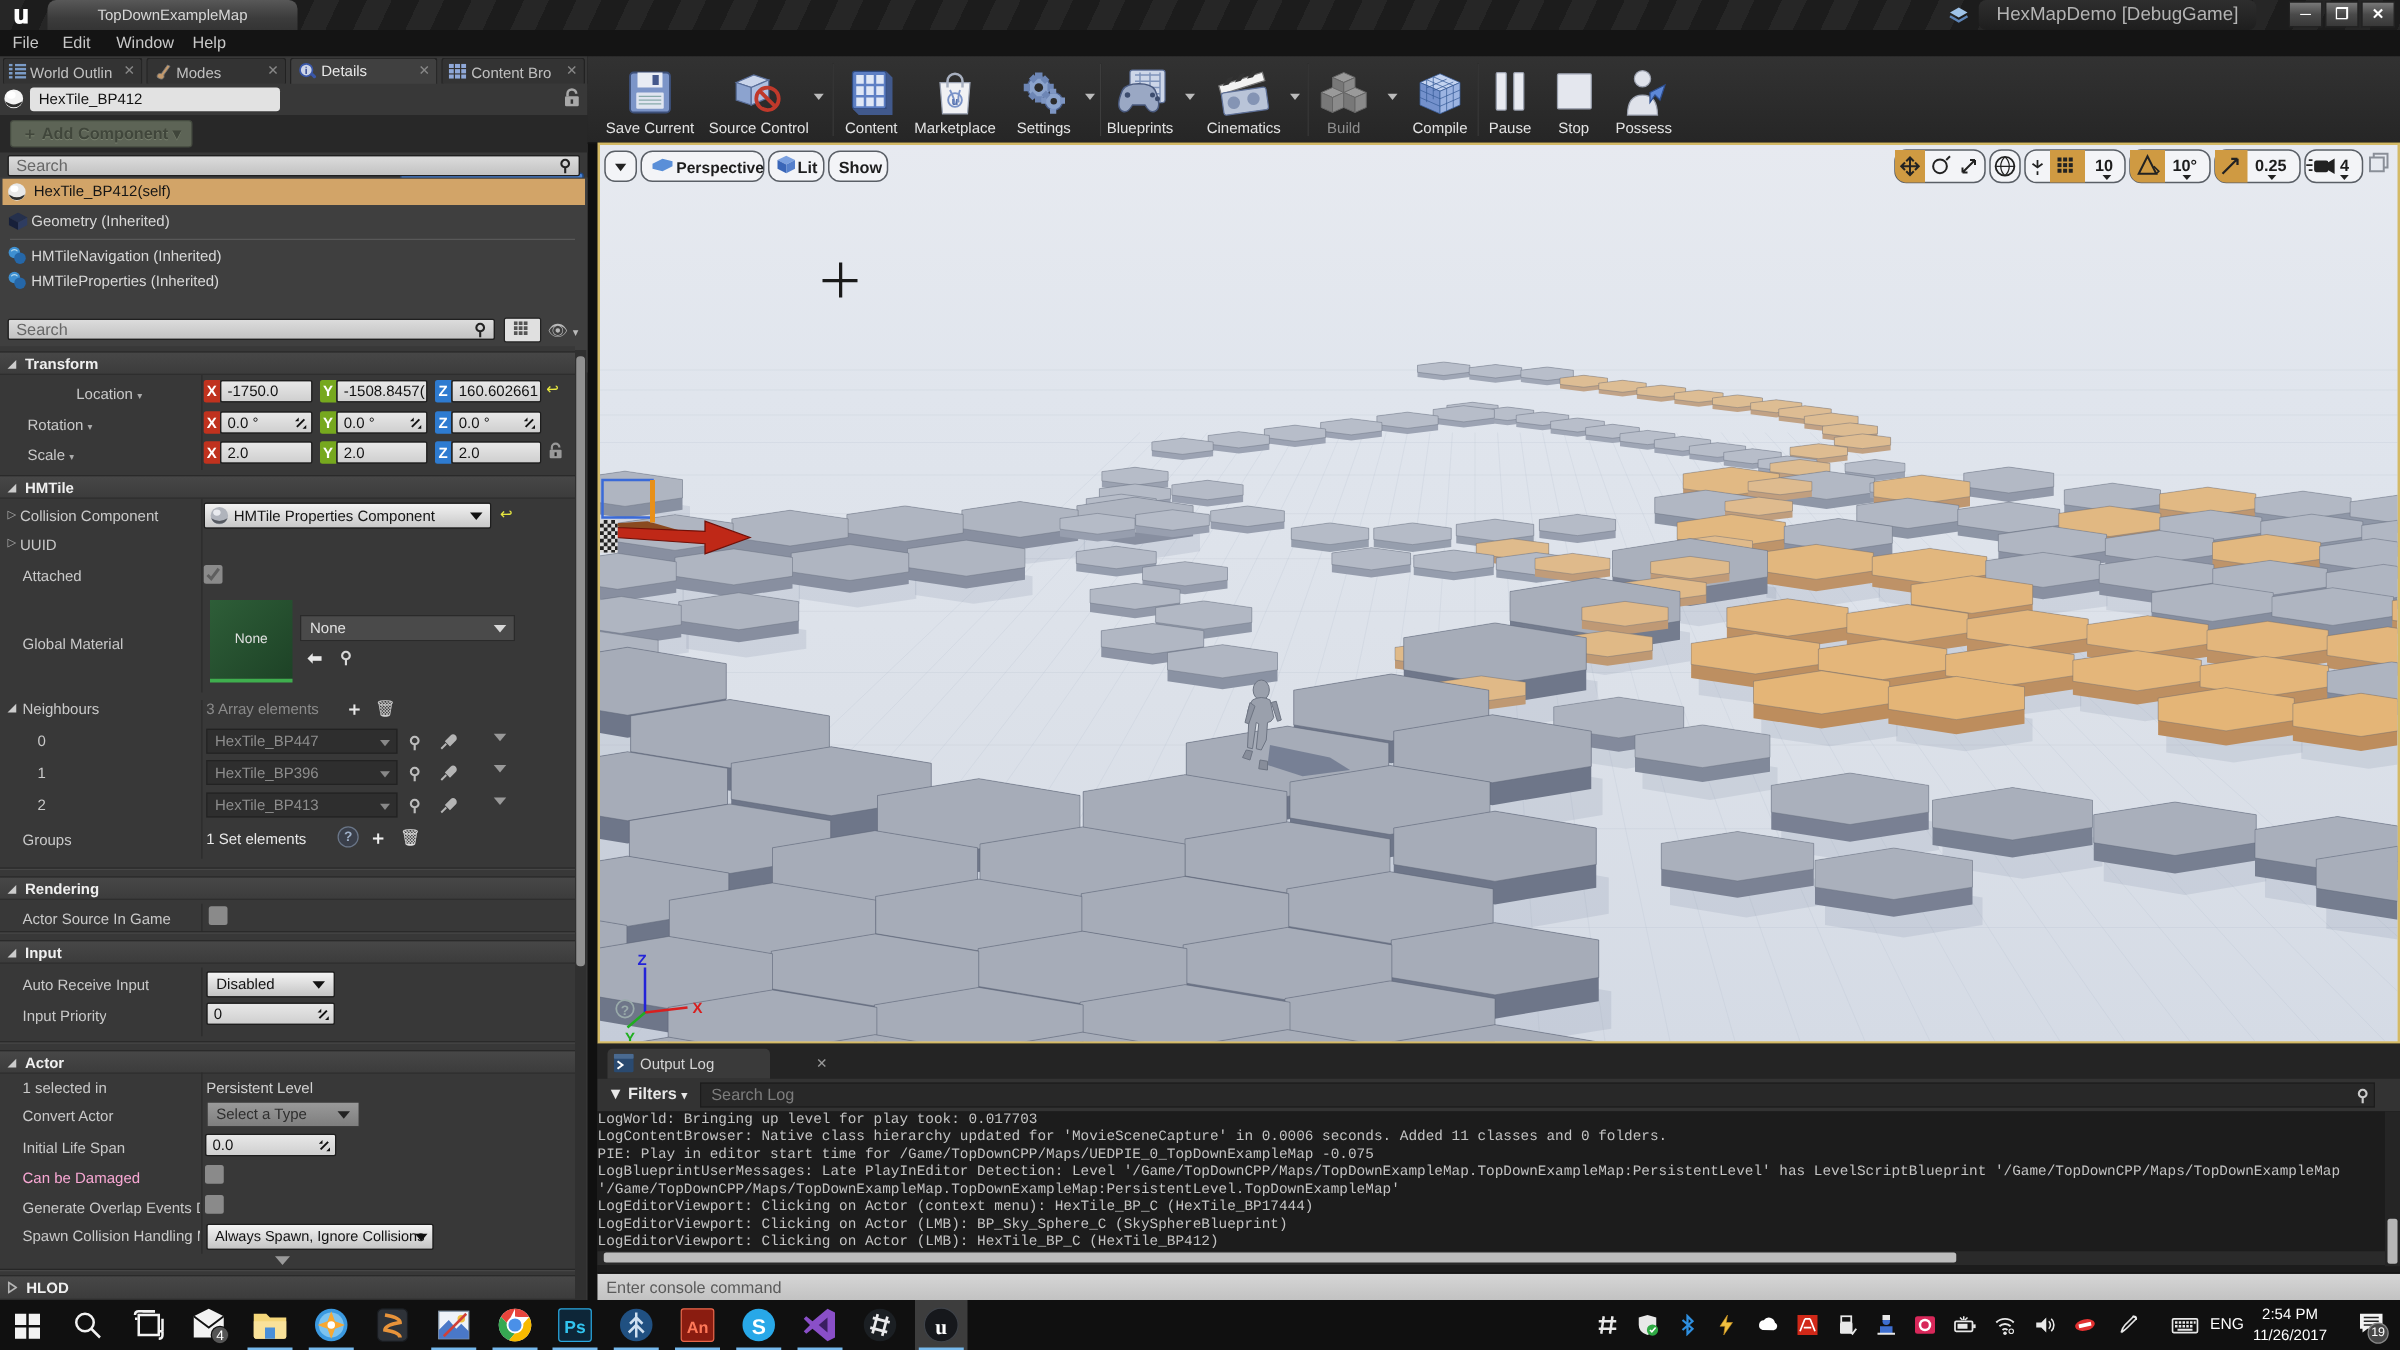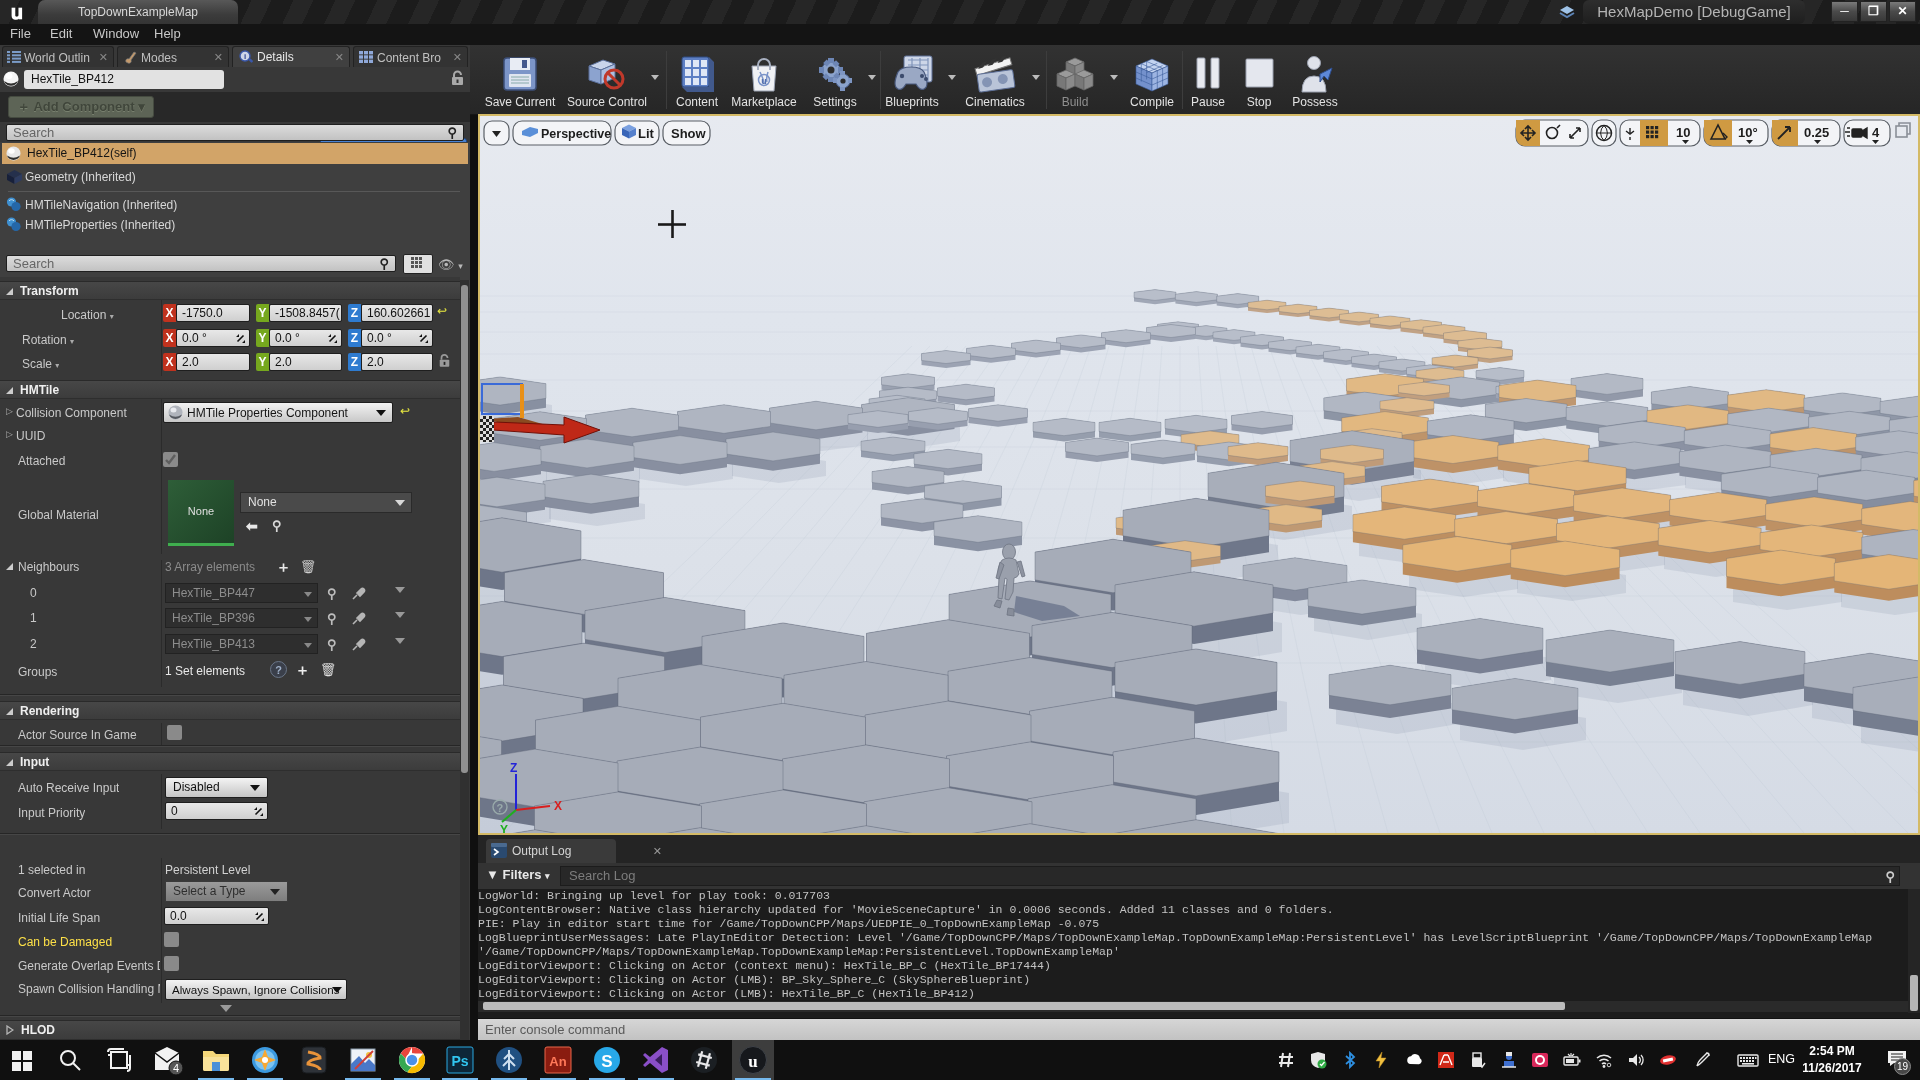--- a/index.html
+++ b/index.html
@@ -327,36 +327,39 @@
 <div class="abs" style="left:0;top:529px;width:161px;height:12px;color:#c9c9c9;">
           <span style="position:absolute;left:18px;top:0;white-space:nowrap;overflow:hidden;max-width:142px;display:inline-block;">Input Priority</span>
         </div>
 <div class="vfield" style="left:165px;top:525px;width:103px;">0<svg style="position:absolute;right:3px;top:3px" width="11" height="11">
             <path d="M1 4 L4 1 L4 4 Z M10 7 L7 10 L10 10 Z" fill="#111"></path>
             <path d="M2.5 8.5 L8.5 2.5" stroke="#111" stroke-width="1.6"></path>
           </svg></div>
 <div class="abs" style="left:161px;top:497px;width:1px;height:55px;background:#2b2b2b;"></div>
 <div class="abs" style="left:0px;top:556px;width:460px;height:1px;background:#262626;"></div>
 <div class="abs" style="left:0px;top:557px;width:460px;height:1px;background:#464646;"></div>
+<div class="cat" style="top:563px;height:19px;"><svg width="9" height="9" style="margin:5px 6px -1px 5px">
+            <path d="M8 1 L8 8 L1 8 Z" fill="#cccccc"></path>
+          </svg>Actor</div>
 <div class="abs" style="left:0;top:586px;width:161px;height:12px;color:#c9c9c9;">
           <span style="position:absolute;left:18px;top:0;white-space:nowrap;overflow:hidden;max-width:142px;display:inline-block;">1 selected in</span>
         </div>
 <div class="abs" style="left:165px;top:586px;color:#d2d2d2;">Persistent Level</div>
 <div class="abs" style="left:0;top:609px;width:161px;height:12px;color:#c9c9c9;">
           <span style="position:absolute;left:18px;top:0;white-space:nowrap;overflow:hidden;max-width:142px;display:inline-block;">Convert Actor</span>
         </div>
 <div class="abs" style="left:165px;top:604px;width:123px;height:21px;background:linear-gradient(#9a9a9a,#7e7e7e);border:1px solid #3a3a3a;color:#2e2e2e;line-height:19px;padding-left:7px;">Select a Type<span style="position:absolute;right:7px;top:7px;width:0;height:0;border:5px solid transparent;border-top:6px solid #222;"></span></div>
 <div class="abs" style="left:0;top:634px;width:161px;height:12px;color:#c9c9c9;">
           <span style="position:absolute;left:18px;top:0;white-space:nowrap;overflow:hidden;max-width:142px;display:inline-block;">Initial Life Span</span>
         </div>
 <div class="vfield" style="left:164px;top:630px;width:105px;">0.0<svg style="position:absolute;right:3px;top:3px" width="11" height="11">
             <path d="M1 4 L4 1 L4 4 Z M10 7 L7 10 L10 10 Z" fill="#111"></path>
             <path d="M2.5 8.5 L8.5 2.5" stroke="#111" stroke-width="1.6"></path>
           </svg></div>
-<div class="abs" style="left:0;top:658px;width:161px;height:12px;color:#fde047;">
+<div class="abs" style="left:0;top:658px;width:161px;height:12px;color:#f9a8d4;">
           <span style="position:absolute;left:18px;top:0;white-space:nowrap;overflow:hidden;max-width:142px;display:inline-block;">Can be Damaged</span>
         </div>
 <div class="chk abs" style="left:164px;top:655px;"></div>
 <div class="abs" style="left:0;top:682px;width:161px;height:12px;color:#c9c9c9;">
           <span style="position:absolute;left:18px;top:0;white-space:nowrap;overflow:hidden;max-width:142px;display:inline-block;">Generate Overlap Events Du</span>
         </div>
 <div class="chk abs" style="left:164px;top:679px;"></div>
 <div class="abs" style="left:0;top:705px;width:161px;height:12px;color:#c9c9c9;">
           <span style="position:absolute;left:18px;top:0;white-space:nowrap;overflow:hidden;max-width:142px;display:inline-block;">Spawn Collision Handling Me</span>
         </div>
@@ -1311,20 +1314,20 @@
             <rect x="18" y="6" width="1.5" height="2"></rect>
             <rect x="3" y="9" width="2" height="2"></rect>
             <rect x="6" y="9" width="2" height="2"></rect>
             <rect x="9" y="9" width="2" height="2"></rect>
             <rect x="12" y="9" width="2" height="2"></rect>
             <rect x="15" y="9" width="2" height="2"></rect>
             <rect x="5" y="12" width="12" height="1.6"></rect>
           </g>
         </svg></div>
 <div class="abs" style="left:1768px;top:12px;color:#fff;font-size:12.5px;">ENG</div>
-<div id="clock" class="abs" style="right:48px;top:3px;font-weight:bold;">2:54 PM<br>11/26/2017</div>
+<div id="clock" class="abs" style="right:48px;top:3px;">2:54 PM<br>11/26/2017</div>
 <div class="abs" style="left:1886px;top:9px;"><svg width="22" height="19" viewBox="0 0 22 19">
           <path d="M2 2 H20 V14 H8 L4 17 V14 H2 Z" fill="#f2f2f2"></path>
           <path d="M5 5 h12 M5 8 h12 M5 11 h7" stroke="#222" stroke-width="1.2"></path>
         </svg></div>
 <div class="abs" style="left:1894px;top:18px;width:17px;height:17px;border-radius:9px;background:#484848;border:1px solid #888;color:#fff;font-size:10px;text-align:center;line-height:15px;">19</div>
     </div>
 </div>
 
 </body></html>

